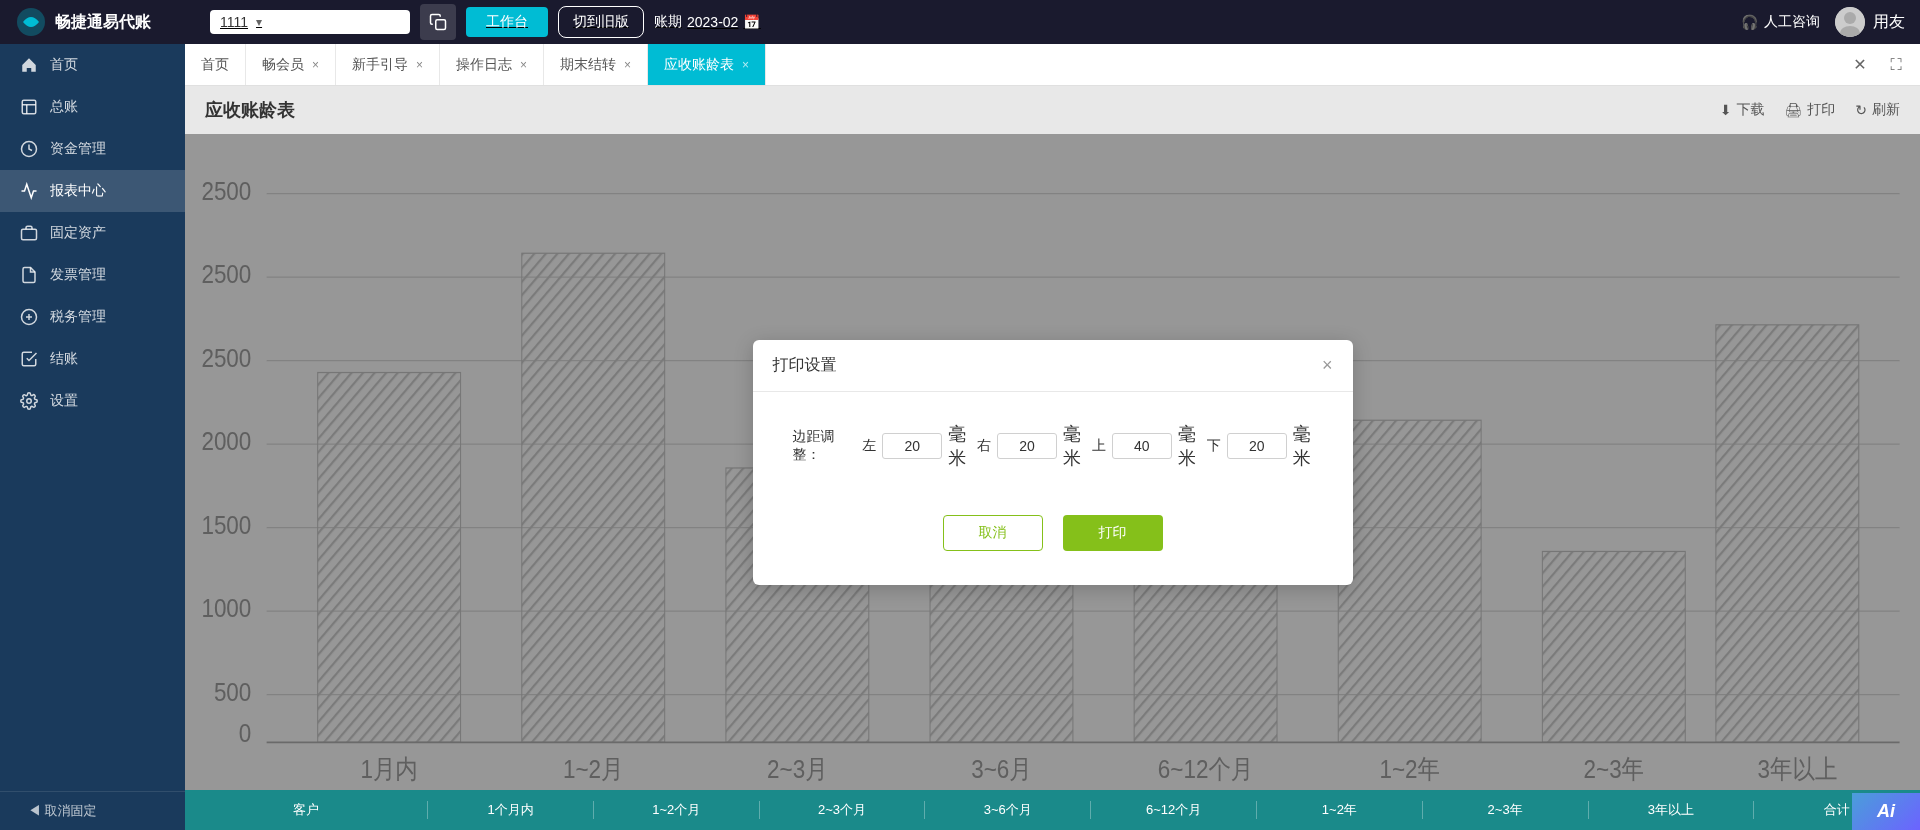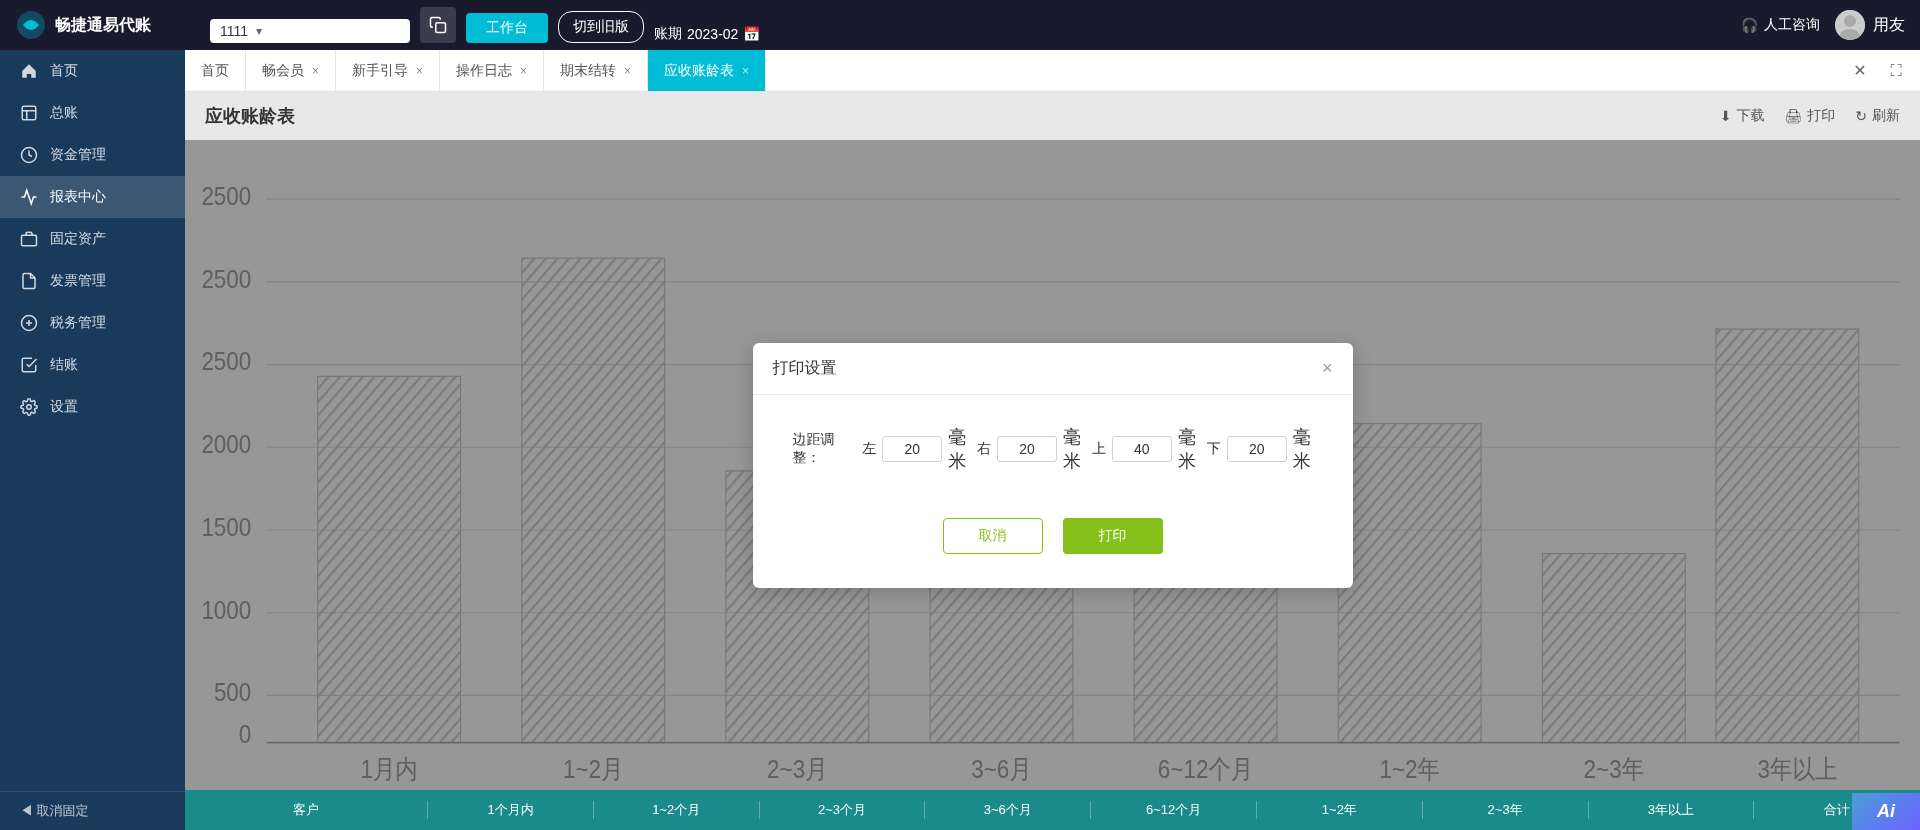--- a/index.html
+++ b/index.html
@@ -1,20 +1,20 @@
 <!DOCTYPE html>
 <html><head>
   <meta charset="utf-8">
   <style>
     * { box-sizing: border-box; margin: 0; padding: 0; font-family: 'Microsoft YaHei', Arial, sans-serif; }
     body { width: 1920px; height: 830px; overflow: hidden; background: #f0f0f0; display: flex; flex-direction: column; }
 
     
     .header {
-      height: 50px;
+      height: 44px;
       background: #1a1a2e;
       display: flex;
       align-items: center;
       padding: 0 15px;
       flex-shrink: 0;
     }
     .logo-area {
       width: 185px;
       display: flex;
       align-items: center;
@@ -23,23 +23,24 @@
       font-size: 16px;
       font-weight: bold;
     }
     .logo-icon {
       width: 32px;
       height: 32px;
     }
     .header-main {
       flex: 1;
       display: flex;
-      align-items: flex-end;
+      align-items: center;
       gap: 10px;
       padding-left: 10px;
+      text-decoration: underline;
     }
     .company-selector {
       display: flex;
       align-items: center;
       background: white;
       border-radius: 4px;
       padding: 4px 10px;
       gap: 8px;
       min-width: 200px;
       cursor: pointer;
@@ -60,21 +61,21 @@
       padding: 6px 20px;
       border-radius: 4px;
       font-size: 14px;
       cursor: pointer;
     }
     .switch-btn {
       background: transparent;
       color: white;
       border: 1px solid white;
       padding: 6px 14px;
-      border-radius: 14px;
+      border-radius: 8px;
       font-size: 14px;
       cursor: pointer;
     }
     .period-info {
       color: white;
       font-size: 14px;
       display: flex;
       align-items: center;
       gap: 5px;
     }
@@ -136,21 +137,21 @@
       gap: 12px;
       padding: 12px 20px;
       color: rgba(255,255,255,0.8);
       font-size: 14px;
       cursor: pointer;
       transition: background 0.2s;
     }
     .sidebar-item.active { background: rgba(255,255,255,0.15); color: white; }
     .sidebar-icon { width: 18px; height: 18px; flex-shrink: 0; }
     .sidebar-bottom {
-      padding: 10px 20px;
+      padding: 10px 28px;
       color: rgba(255,255,255,0.7);
       font-size: 13px;
       display: flex;
       align-items: center;
       gap: 5px;
       cursor: pointer;
       border-top: 1px solid rgba(255,255,255,0.1);
     }
 
     

